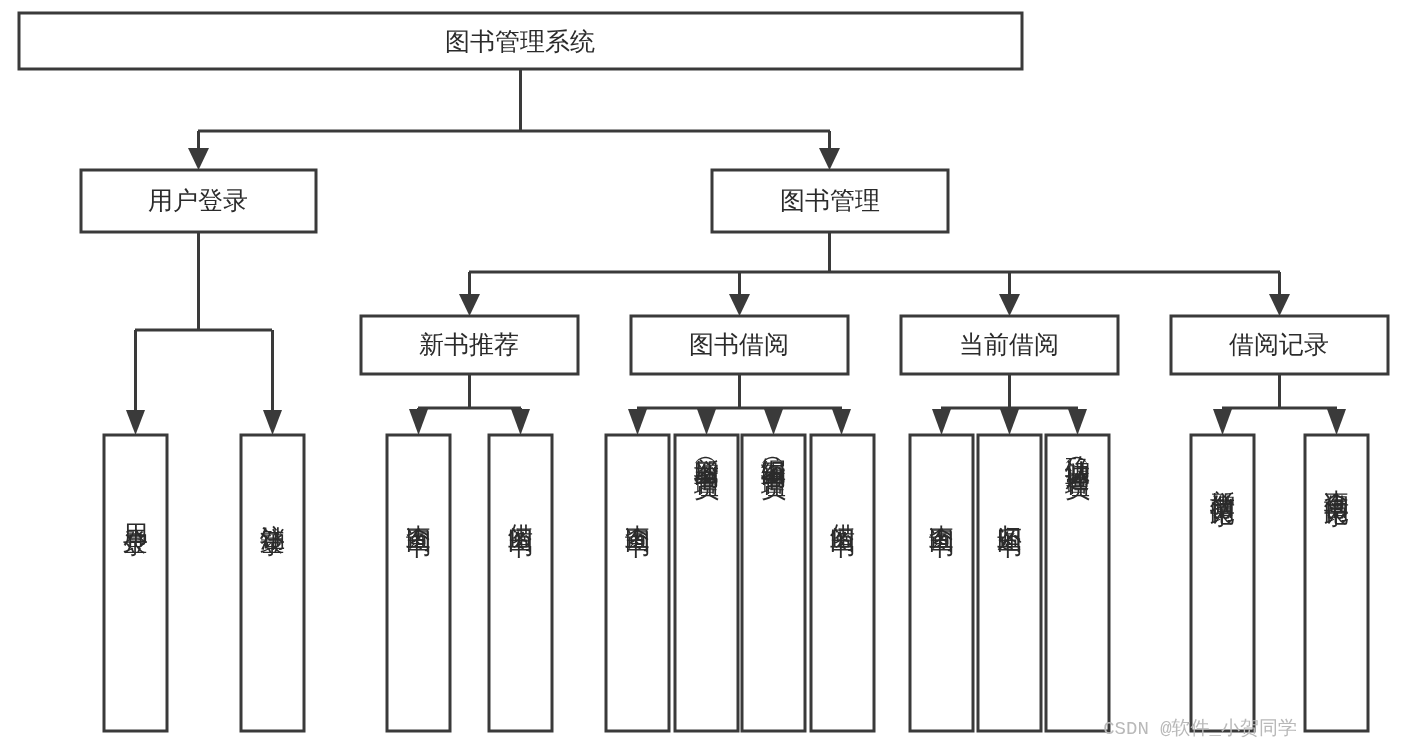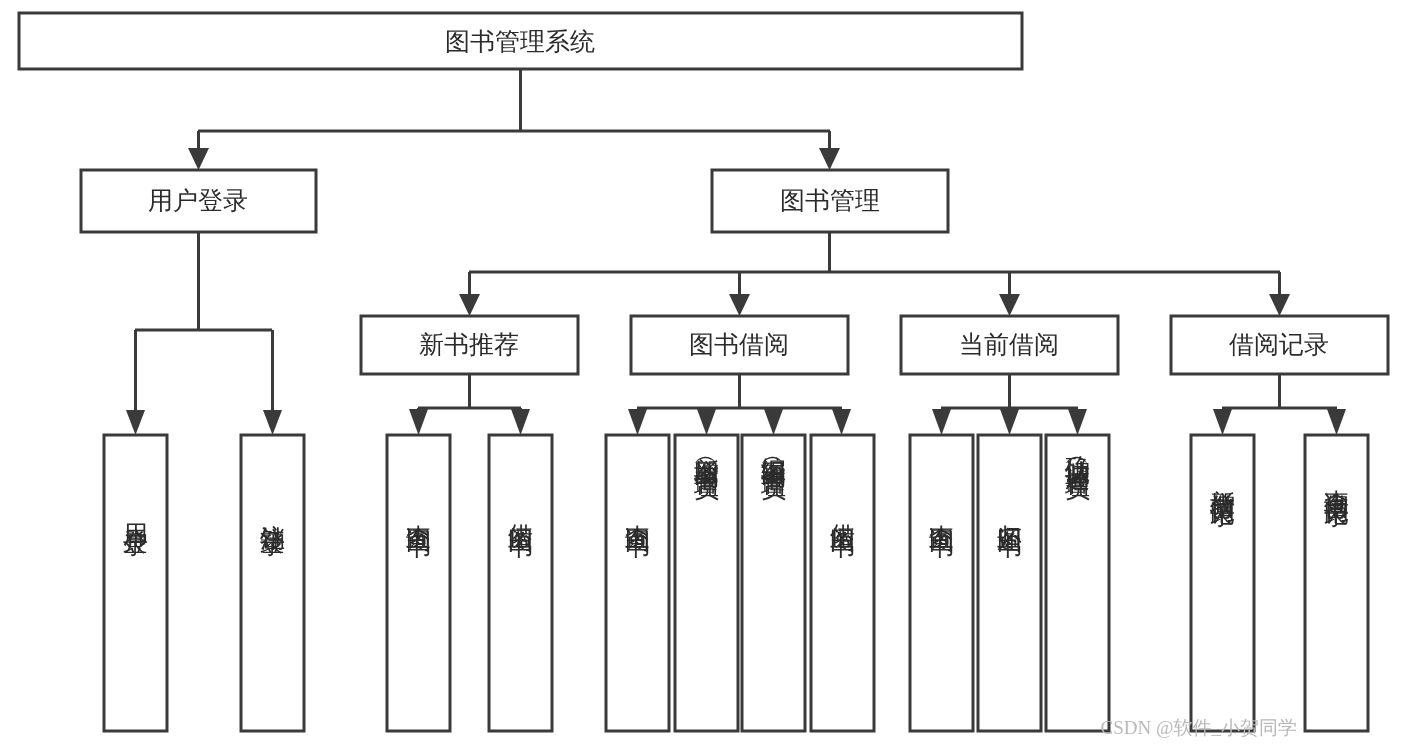--- a/index.html
+++ b/index.html
@@ -53,21 +53,21 @@
     font-size: 25px;
     writing-mode: vertical-rl;
     text-orientation: upright;
     text-anchor: middle;
     letter-spacing: 3px;
   }
   .watermark {
     position: absolute;
     right: 16px;
     bottom: 6px;
-    font-family: Liberation Serif, serif;
+    font-family: Liberation Mono, monospace;
     font-size: 19px;
     color: #b9b9b9;
     white-space: nowrap;
     user-select: none;
   }
 </style>
 </head>
 <body>
 
 <div id="diagram-root">

